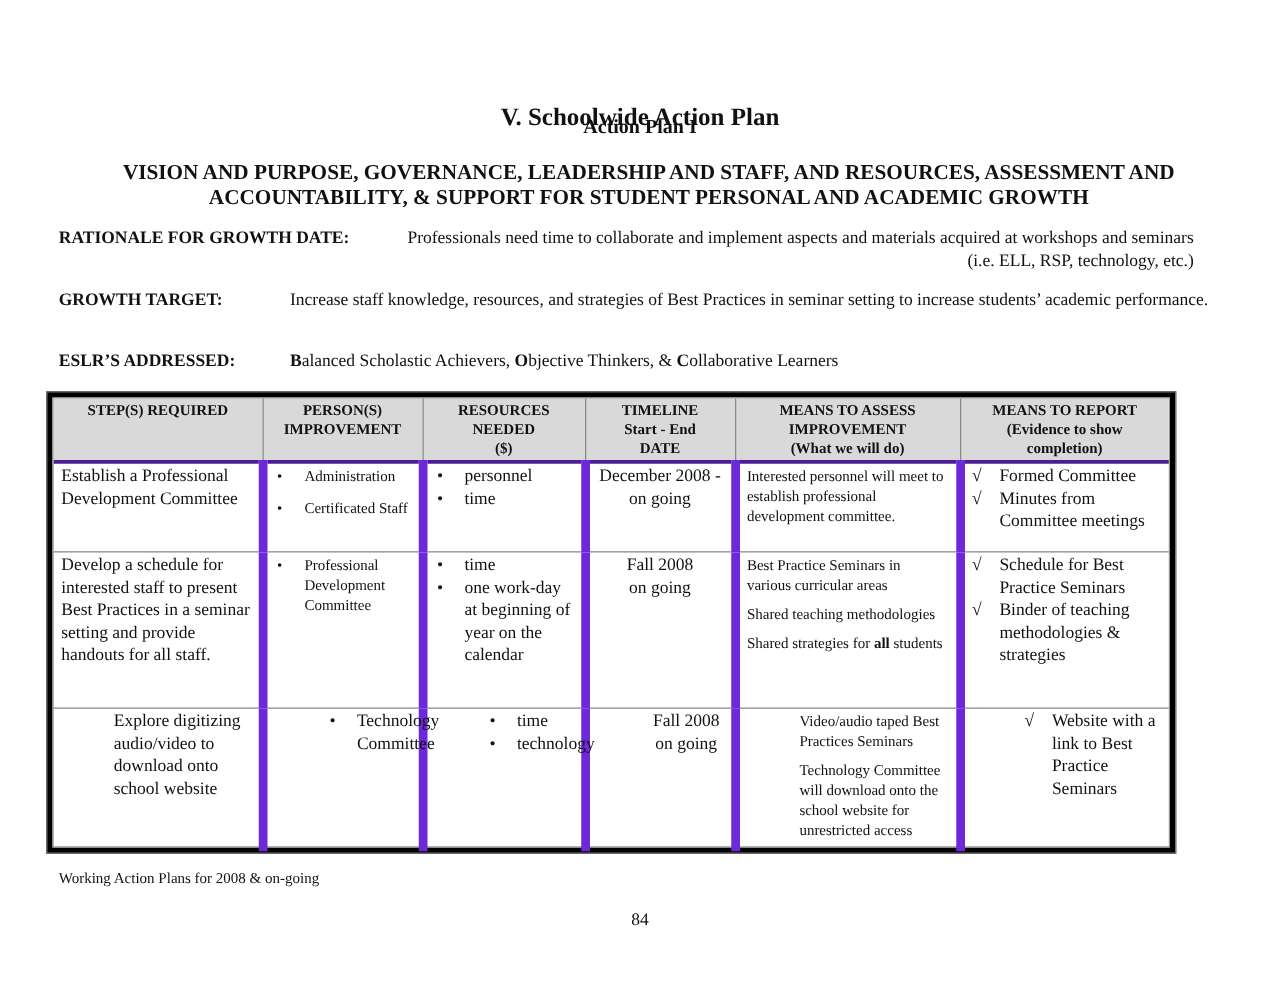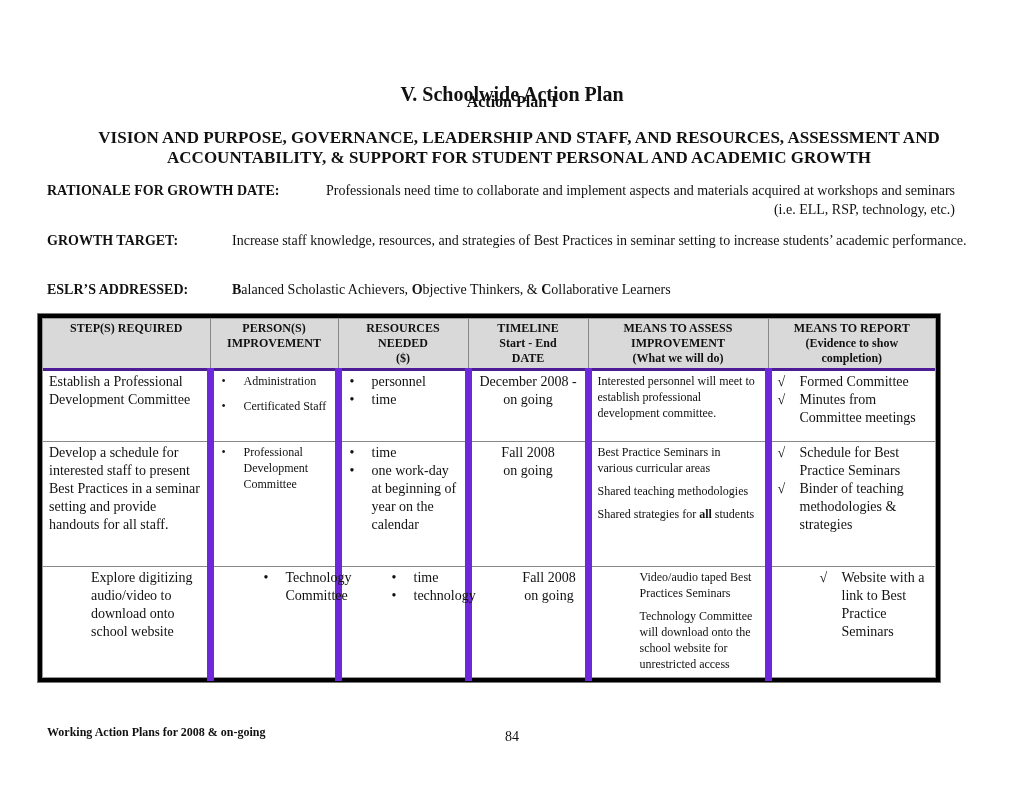--- a/index.html
+++ b/index.html
@@ -28,21 +28,21 @@
   tr:last-child td { border-bottom:none;padding-left:48px; }
   td.small { font-size:12px; line-height:16px;margin-left:46px; }
   td.center { text-align:center; }
   ul { margin:0; padding:0; list-style:none; }
   li.bullet { position:relative; padding-left:24px; }
   li.bullet::before { content:"•"; position:absolute; left:2px; top:0; }
   li.gap { margin-bottom:9px; }
   li.check { position:relative; padding-left:22px; }
   li.check::before { content:"√"; position:absolute; left:0; top:0; }
   p.para { margin:0 0 7px 0; }
-  .foot { position:absolute; top:725px; left:47px; font-size:12px; font-weight:bold; }
+  .foot { position:absolute; top:695px; left:47px; font-size:12px; font-weight:normal; }
   .pagenum { position:absolute; top:729px; left:0; width:1024px; text-align:center; font-size:14px; }
 </style>
 </head>
 <body>
 
 <div class="title">V.  Schoolwide Action Plan</div>
 <div class="subtitle">Action Plan I</div>
 <div class="areas">VISION AND PURPOSE, GOVERNANCE, LEADERSHIP AND STAFF, AND RESOURCES, ASSESSMENT AND ACCOUNTABILITY, &amp; SUPPORT FOR STUDENT PERSONAL AND ACADEMIC GROWTH</div>
 
 <div class="field" style="top:181px; width:900px; height:40px;">

